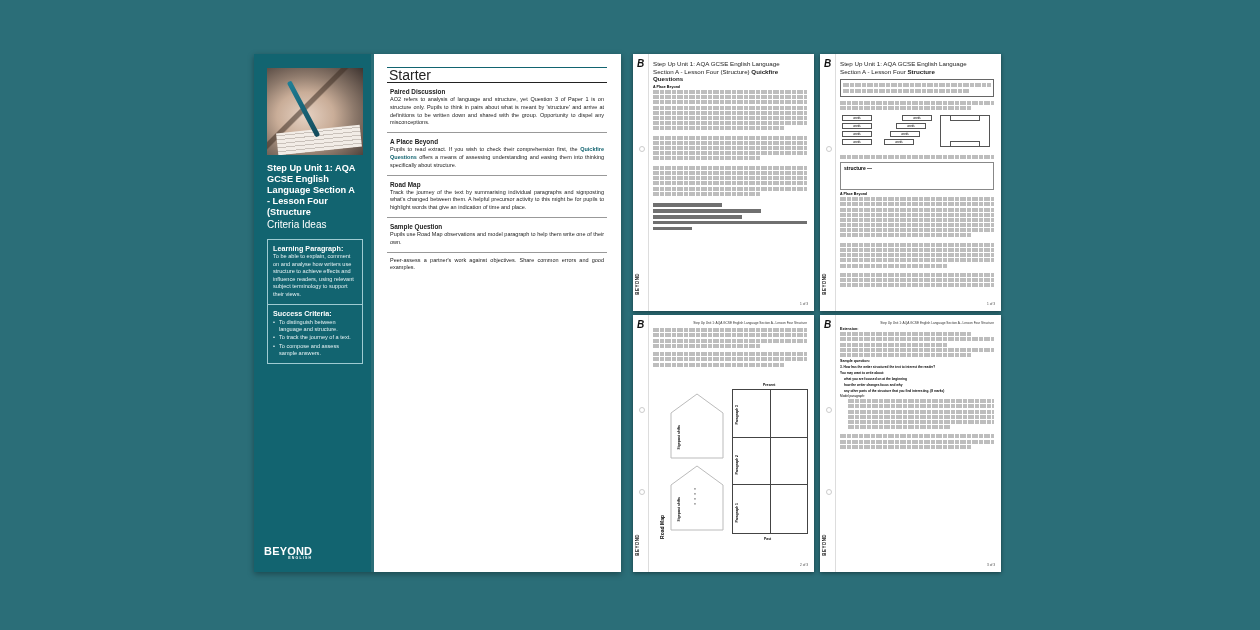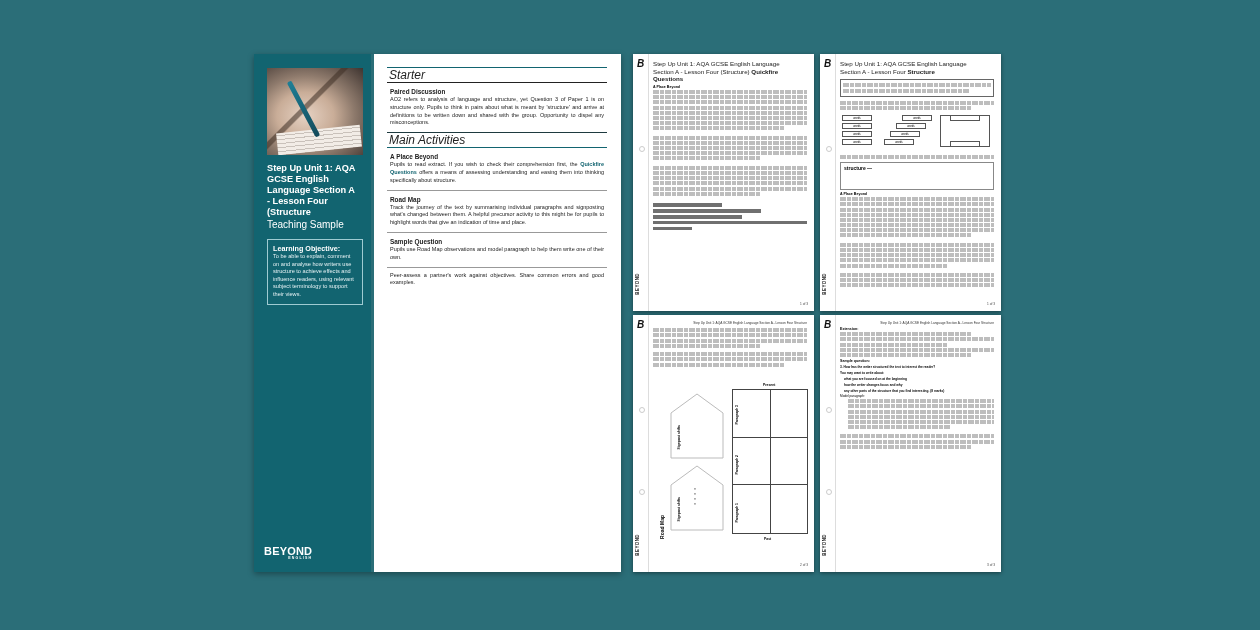--- a/index.html
+++ b/index.html
@@ -64,22 +64,22 @@
   .logo small { display: block; font-size: 3.5px; letter-spacing: 1.2px; text-align: right; margin-top: -1px; }
 
   .main-page {
     flex: 1; background: #fff; margin-left: 3px;
     padding: 13px 14px 0 13px;
     color: #222;
   }
   .sec-head {
     border-top: 1.5px solid #126470;
     border-bottom: 1.5px solid #222;
-    font-size: 12px; line-height: 14px;
-    padding-left: 2px; color: #222; font-style: italic;
+    font-size: 14px; line-height: 14px;
+    padding-left: 2px; color: #222;
   }
   .sec-head.dark-top { border-top-color: #1e3a3f; border-bottom-color: #126470; }
   .sub-block { padding: 4px 3px 5px 3px; }
   .sub-block + .sub-block { border-top: 1px solid #999; }
   .sub-h { font-weight: bold; font-size: 6.4px; line-height: 9px; }
   .sub-t { font-size: 5.5px; line-height: 7.8px; text-align: justify; color: #222; }
   .link { color: #126470; font-weight: bold; }
 
   
   .pg {
@@ -124,43 +124,50 @@
 <body>
 
 <div class="spread">
 
   <aside class="sidebar">
     <div class="photo">
       <div class="paper"></div>
       <div class="pen"></div>
     </div>
     <div class="side-title">Step Up Unit 1: AQA GCSE English Language Section A - Lesson Four (Structure</div>
-    <div class="side-sub">Teaching Sample</div>
+    <div class="side-sub">Criteria Ideas</div>
 
     <div class="box">
       <div class="box-section">
-        <div class="box-h">Learning Objective:</div>
+        <div class="box-h">Learning Paragraph:</div>
         <div class="box-t">To be able to explain, comment on and analyse how writers use structure to achieve effects and influence readers, using relevant subject terminology to support their views.</div>
+      </div>
+      <div class="box-section">
+        <div class="box-h">Success Criteria:</div>
+        <ul class="box-list">
+          <li>To distinguish between language and structure.</li>
+          <li>To track the journey of a text.</li>
+          <li>To compose and assess sample answers.</li>
+        </ul>
       </div>
     </div>
 
     <div class="logo">
       <span>BEYOND</span>
       <small>ENGLISH</small>
     </div>
   </aside>
 
   <section class="main-page">
     <div class="sec-head">Starter</div>
     <div class="sub-block">
       <div class="sub-h">Paired Discussion</div>
       <div class="sub-t">AO2 refers to analysis of language and structure, yet Question 3 of Paper 1 is on structure only. Pupils to think in pairs about what is meant by 'structure' and arrive at definitions to be written down and shared with the group. Opportunity to dispel any misconceptions.</div>
     </div>
 
-    <div class="sec-head dark-top">Main Activities</div>
     <div class="sub-block">
       <div class="sub-h">A Place Beyond</div>
       <div class="sub-t"><span>Pupils to read extract. If you wish to check their comprehension first, the </span><span class="link">Quickfire Questions</span><span> offers a means of assessing understanding and easing them into thinking specifically about structure.</span></div>
     </div>
     <div class="sub-block">
       <div class="sub-h">Road Map</div>
       <div class="sub-t">Track the journey of the text by summarising individual paragraphs and signposting what's changed between them. A helpful precursor activity to this might be for pupils to highlight words that give an indication of time and place.</div>
     </div>
     <div class="sub-block">
       <div class="sub-h">Sample Question</div>

